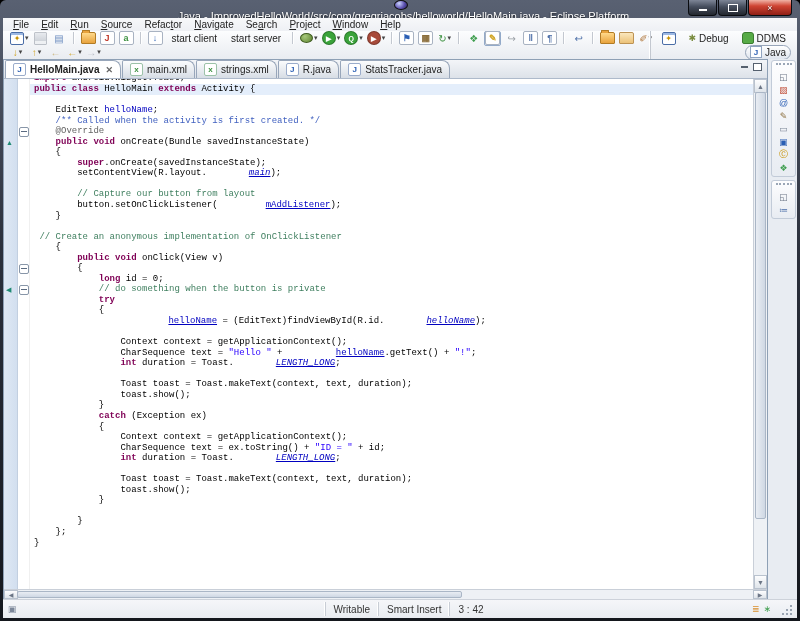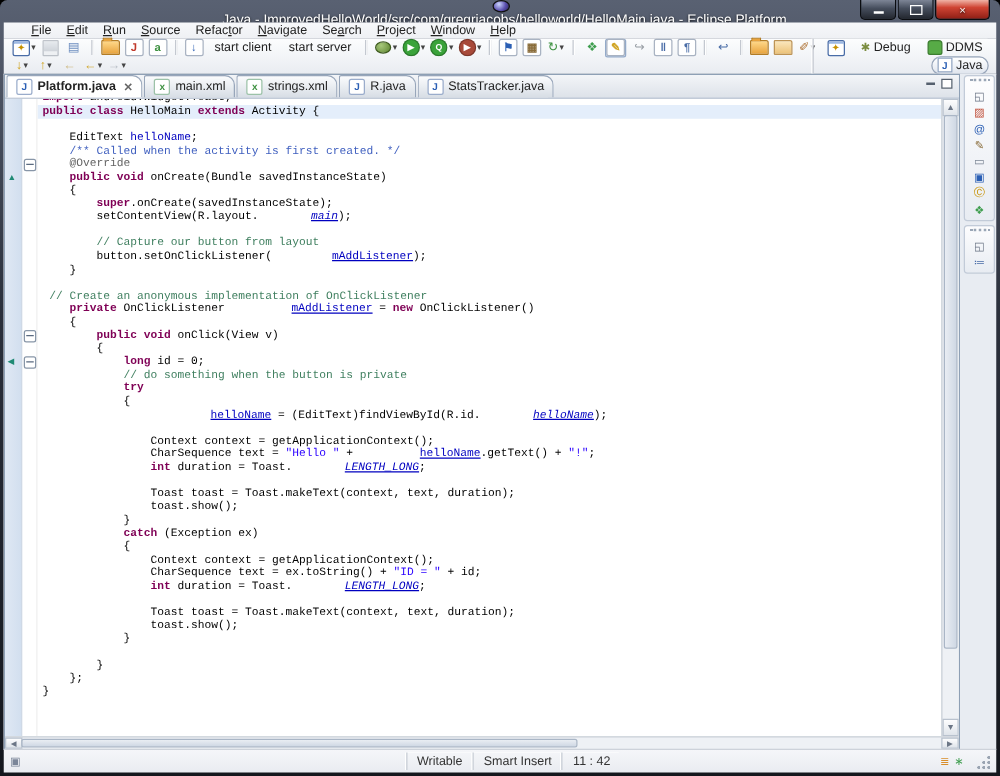--- a/index.html
+++ b/index.html
@@ -8,21 +8,21 @@
   
   .titlebar{position:absolute;top:0;left:0;right:0;height:18px;display:flex;align-items:center;padding-left:7px;color:#fff;font-size:11px;text-shadow:0 1px 2px #000;flex-direction:column;}
   .appicon{width:12px;height:12px;border-radius:50%;background:radial-gradient(circle at 35% 30%,#cbd4ff,#5a4fae 55%,#2a2357);margin-right:5px;border:1px solid #111;}
   .title{white-space:nowrap;overflow:hidden;}
   .winbtns{position:absolute;top:0;right:8px;display:flex;}
   .wbtn{width:27px;height:15px;border:1px solid #0a0c10;border-top:none;border-radius:0 0 4px 4px;background:linear-gradient(#7d8596,#454d5c 45%,#23272f);display:flex;align-items:center;justify-content:center;color:#fff;font-size:9px;margin-left:1px;}
   .wbtn .bar{width:8px;height:2px;background:#fff;margin-top:4px;}
   .wbtn .boxg{width:8px;height:6px;border:1px solid #fff;}
   .wbtn.close{width:42px;background:linear-gradient(#f0b3a6,#cf4433 40%,#8f1f16);}
   
-  .menubar{position:absolute;top:18px;left:3px;right:3px;height:13px;background:linear-gradient(#f7f8fa,#eef0f4);display:flex;align-items:center;font-size:10px;color:#222;padding-left:16px;}
+  .menubar{position:absolute;top:18px;left:3px;right:3px;height:13px;background:linear-gradient(#f7f8fa,#eef0f4);display:flex;align-items:center;font-size:10px;color:#222;padding-left:4px;}
   .menu-item{padding:0 6px;}
   .toolbar{position:absolute;top:31px;left:3px;right:3px;height:28px;background:linear-gradient(#fcfdfe,#e9ecf1);border-bottom:1px solid #c4c9d2;}
   .trow{display:flex;align-items:center;height:14px;padding-left:5px;}
   .tbtn{height:13px;min-width:15px;display:flex;align-items:center;justify-content:center;border:1px solid transparent;border-radius:2px;margin:0 1px;background:transparent;}
   .tbtn.pressed{background:#e2eaf6;border-color:#93aac9;}
   .tbtn.disabled{opacity:.5;}
   .tbtn-text{font-size:10px;color:#222;padding:0 5px;height:13px;display:flex;align-items:center;}
   .ticon{font-size:10px;line-height:11px;display:inline-flex;align-items:center;justify-content:center;}
   .ticon.box{width:13px;height:12px;background:#fff;border:1px solid #a9b3c2;border-radius:2px;font-size:9px;font-weight:bold;}
   .ticon.win{width:12px;height:11px;background:#fff;border:1px solid #4a6da7;border-radius:2px;box-shadow:inset 0 2px 0 #9db9e4;font-size:8px;}
@@ -266,21 +266,21 @@
           </span>
         </div>
       </div>
   </div>
 
   <div class="main">
     <div class="editor-stack">
       <div class="tabbar" id="tabbar">
         <div class="tab active">
             <span class="fjava">J</span>
-            <span>Platform.java</span>
+            <span>HelloMain.java</span>
             <span class="close">✕</span>
           </div>
           <div class="tab">
             <span class="fxml">x</span>
             <span>main.xml</span>
           </div>
           <div class="tab">
             <span class="fxml">x</span>
             <span>strings.xml</span>
           </div>
@@ -324,21 +324,20 @@
               <div class="code-line"><span class="tk-p">    </span><span class="tk-k">public</span><span class="tk-p"> </span><span class="tk-k">void</span><span class="tk-p"> onCreate(Bundle savedInstanceState)</span></div>
               <div class="code-line"><span class="tk-p">    {</span></div>
               <div class="code-line"><span class="tk-p">        </span><span class="tk-k">super</span><span class="tk-p">.onCreate(savedInstanceState);</span></div>
               <div class="code-line"><span class="tk-p">        setContentView(R.layout.</span><span class="tk-si">main</span><span class="tk-p">);</span></div>
               <div class="code-line">&nbsp;</div>
               <div class="code-line"><span class="tk-c">        // Capture our button from layout</span></div>
               <div class="code-line"><span class="tk-p">        button.setOnClickListener(</span><span class="tk-fu">mAddListener</span><span class="tk-p">);</span></div>
               <div class="code-line"><span class="tk-p">    }</span></div>
               <div class="code-line">&nbsp;</div>
               <div class="code-line"><span class="tk-c"> // Create an anonymous implementation of OnClickListener</span></div>
-              <div class="code-line"><span class="tk-p">    </span><span class="tk-k">private</span><span class="tk-p"> OnClickListener </span><span class="tk-fu">mAddListener</span><span class="tk-p"> = </span><span class="tk-k">new</span><span class="tk-p"> OnClickListener()</span></div>
               <div class="code-line"><span class="tk-p">    {</span></div>
               <div class="code-line"><span class="tk-p">        </span><span class="tk-k">public</span><span class="tk-p"> </span><span class="tk-k">void</span><span class="tk-p"> onClick(View v)</span></div>
               <div class="code-line"><span class="tk-p">        {</span></div>
               <div class="code-line"><span class="tk-p">            </span><span class="tk-k">long</span><span class="tk-p"> id = 0;</span></div>
               <div class="code-line"><span class="tk-c">            // do something when the button is private</span></div>
               <div class="code-line"><span class="tk-p">            </span><span class="tk-k">try</span></div>
               <div class="code-line"><span class="tk-p">            {</span></div>
               <div class="code-line"><span class="tk-p">                </span><span class="tk-fu">helloName</span><span class="tk-p"> = (EditText)findViewById(R.id.</span><span class="tk-si">helloName</span><span class="tk-p">);</span></div>
               <div class="code-line">&nbsp;</div>
               <div class="code-line"><span class="tk-p">                Context context = getApplicationContext();</span></div>
@@ -392,21 +391,21 @@
           <span class="fvicon" style="color: rgb(108, 118, 134);">◱</span>
           <span class="fvicon" style="color: rgb(74, 109, 167);">≔</span>
         </div>
       </div>
   </div>
 
   <div class="statusbar" id="statusbar">
     <span class="sb-icon" id="sbicon">▣</span>
     <div class="sb-field first">Writable</div>
       <div class="sb-field">Smart Insert</div>
-      <div class="sb-field">11 : 42</div>
+      <div class="sb-field">3 : 42</div>
       <span class="sb-spacer"></span>
     <div class="sb-right" id="sbright">
         <span style="color: rgb(217, 142, 43);">≣</span>
         <span style="color: rgb(63, 158, 79);">∗</span>
       </div>
     <div class="grip"></div>
   </div>
 
 </div>
 

